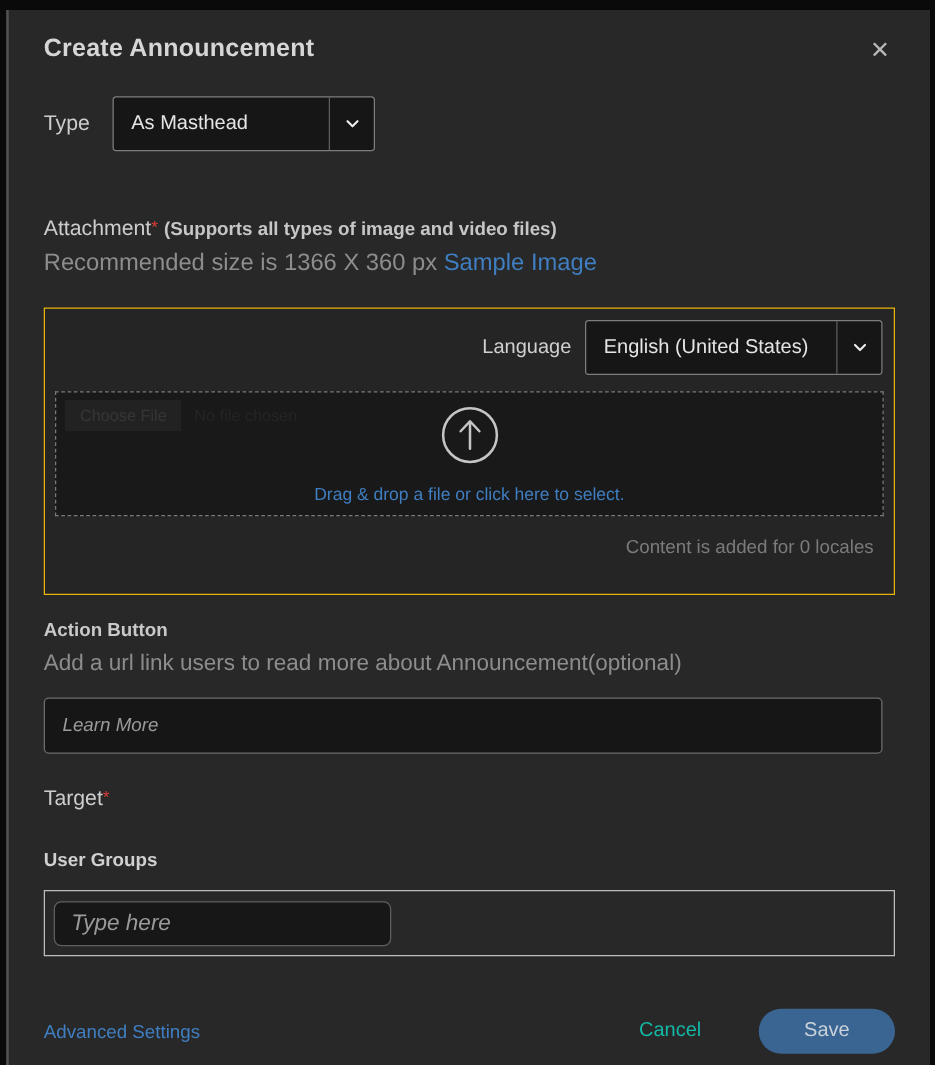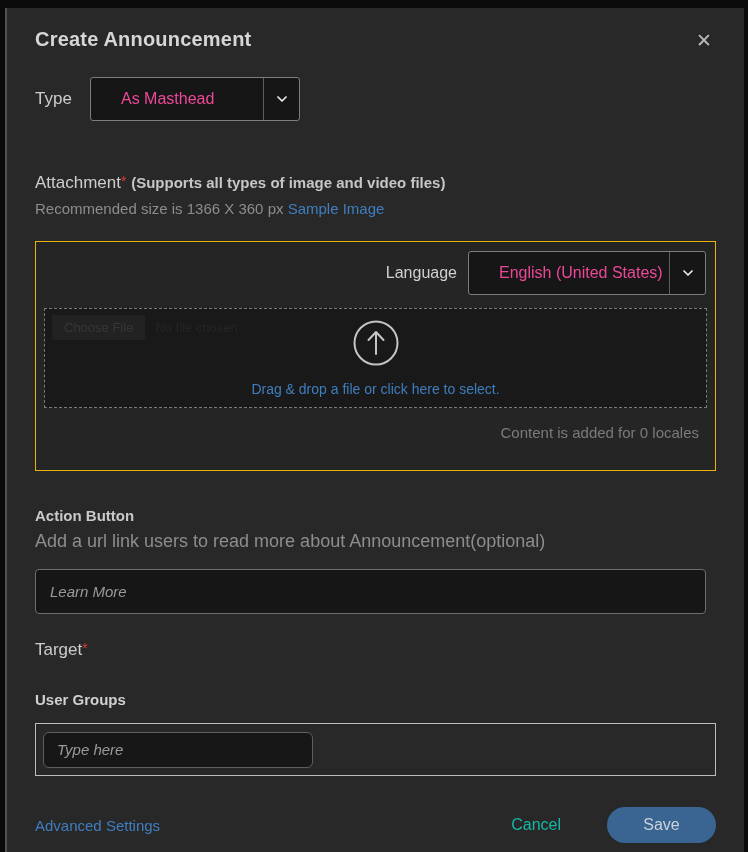--- a/index.html
+++ b/index.html
@@ -43,23 +43,23 @@
     background: #161616;
     border: 1px solid #7d7d7d;
     border-radius: 3px;
     height: 44px;
     cursor: pointer;
   }
   .select .value {
     flex: 1;
     display: flex;
     align-items: center;
-    padding-left: 30px;
+    padding-left: 14px;
     font-size: 16px;
-    color: #ec4899;
+    color: #e5e5e5;
     white-space: nowrap;
     overflow: hidden;
     text-align: center;
   }
   .select .chev {
     width: 36px;
     display: flex;
     align-items: center;
     justify-content: center;
     border-left: 1px solid #5e5e5e;
@@ -69,21 +69,21 @@
     margin-top: 23px;
     display: flex;
     align-items: center;
   }
   .type-label { font-size: 17px; color: #cdcdcd; width: 55px; }
   .type-select { width: 210px; }
   
   .attach-head { margin-top: 52px; font-size: 17px; color: #cdcdcd; }
   .req { color: #d83b3b; font-size: 14px; vertical-align: top; }
   .attach-hint { font-size: 15px; font-weight: 700; color: #c6c6c6; }
-  .attach-sub { margin-top: 7px; font-size: 15px; color: #8d8d8d; }
+  .attach-sub { margin-top: 7px; font-size: 19px; color: #8d8d8d; }
   .link { color: #3f7ec0; text-decoration: none; cursor: pointer; }
   .panel {
     margin-top: 24px;
     border: 1px solid #eab308;
     background: #252525;
     height: 230px;
   }
   .lang-row {
     display: flex;
     justify-content: flex-end;
@@ -121,21 +121,21 @@
   .ghost-txt { color: rgba(255,255,255,0.05); font-size: 13px; }
   .upload-icon { margin-bottom: 10px; }
   .drop-text { font-size: 14px; color: #3f7ec0; }
   .locales {
     text-align: right;
     padding: 16px 16px 0 0;
     font-size: 15px;
     color: #7b7b7b;
   }
   
-  .action-label { margin-top: 36px; font-size: 15px; font-weight: 700; color: #c9c9c9; }
+  .action-label { margin-top: 20px; font-size: 15px; font-weight: 700; color: #c9c9c9; }
   .action-desc { margin-top: 7px; font-size: 18px; color: #8d8d8d; }
   .text-input {
     display: block;
     margin-top: 17px;
     width: calc(100% - 10px);
     height: 45px;
     background: #161616;
     border: 1px solid #6e6e6e;
     border-radius: 4px;
     padding: 0 14px;
@@ -156,21 +156,21 @@
     align-items: center;
     padding-left: 7px;
   }
   .ug-input {
     width: 270px;
     height: 36px;
     background: #171717;
     border: 1px solid #5f5f5f;
     border-radius: 6px;
     padding: 0 13px;
-    font-size: 15px;
+    font-size: 18px;
     color: #22c55e;
     font-family: "Liberation Sans", sans-serif;
     outline: none;
   }
   .ug-input::placeholder { color: #9a9a9a; font-style: italic; opacity: 1; }
   
   .footer {
     position: absolute;
     left: 28px; right: 28px; bottom: 9px;
     display: flex;

